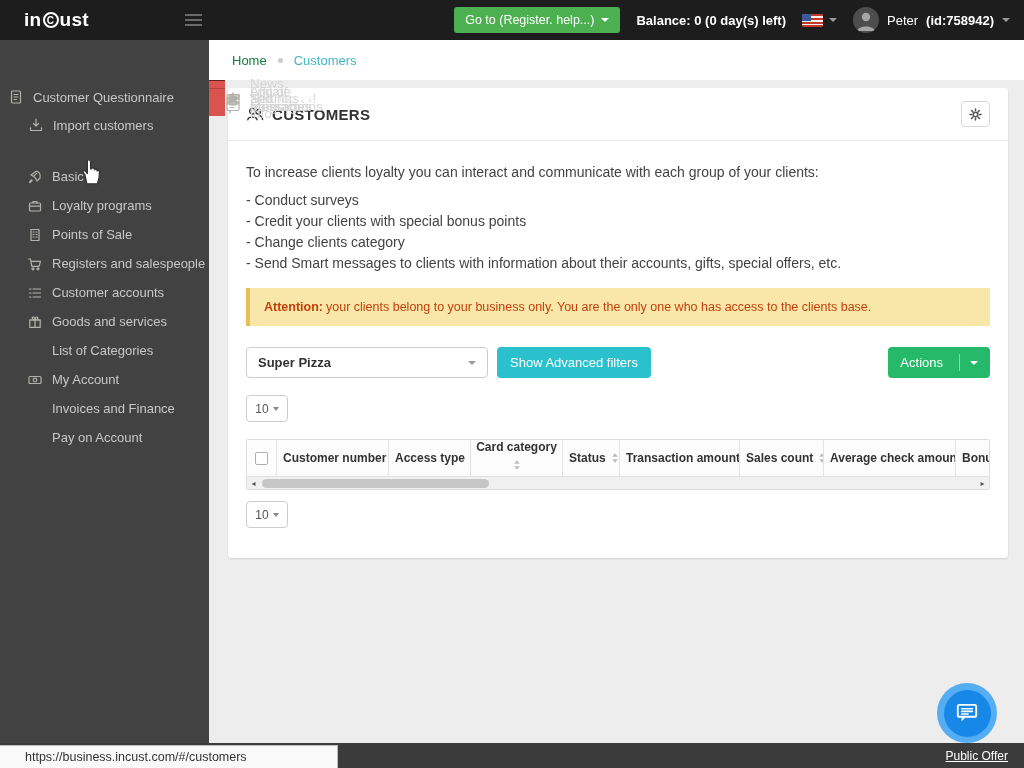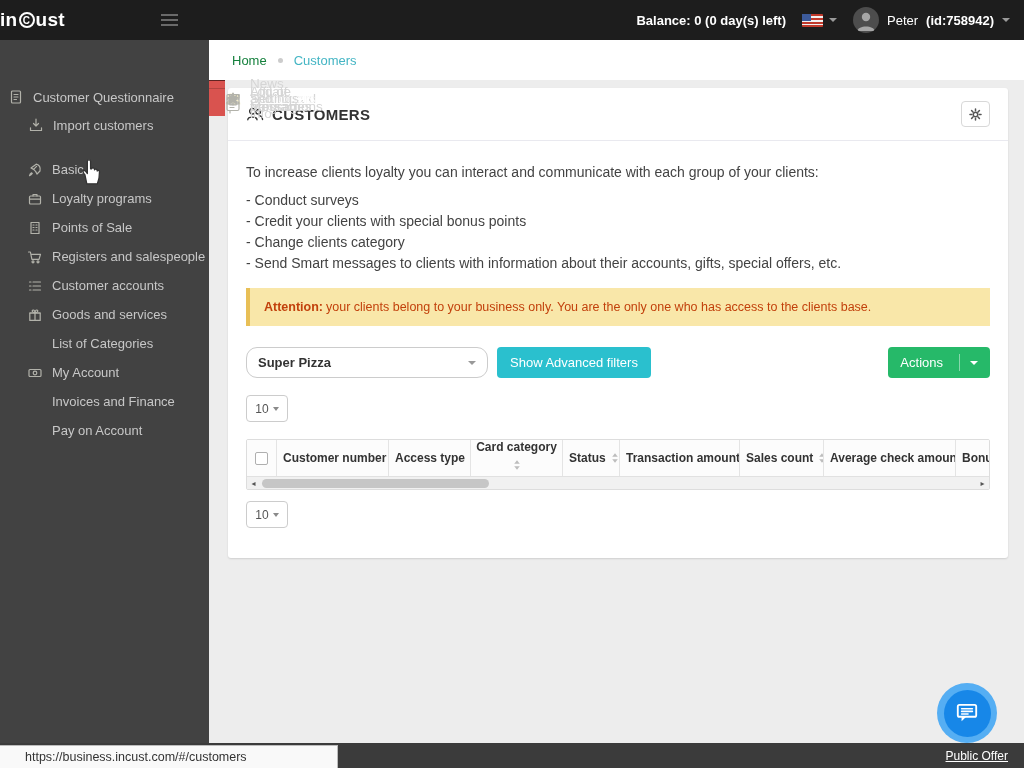--- a/index.html
+++ b/index.html
@@ -2,21 +2,21 @@
 <html style="--header-bg: #1d1d1d; --sidebar-bg: #424242; --active-item: #d9534f; --goto-green: #4caf50; --actions-green: #26b969; --filters-teal: #2ac0ce; --breadcrumb-link: #44b5c4; --attention-bg: #f9e7a9; --attention-border: #e8bf56; --content-bg: #ededed; --footer-bg: #3b3b3b; --chat-outer: #55aef3; --chat-inner: #1787e8;"><head>
 <meta charset="utf-8">
 <style>
   * { margin:0; padding:0; box-sizing:border-box; }
   html,body { width:1024px; height:768px; }
   body { font-family:"Liberation Sans","DejaVu Sans",sans-serif; overflow:hidden; }
   .app { position:relative; width:1024px; height:768px; background:var(--content-bg,#ededed); overflow:hidden; }
 
   
   .topbar { position:absolute; top:0; left:0; right:0; height:40px; background:var(--header-bg,#1d1d1d); display:flex; align-items:center; z-index:30; }
-  .logo { color:#fff; font-size:19px; font-weight:bold; margin-left:0; display:flex; align-items:center; letter-spacing:.3px; cursor:pointer; }
+  .logo { color:#fff; font-size:19px; font-weight:bold; margin-left:24px; display:flex; align-items:center; letter-spacing:.3px; cursor:pointer; }
   .logo-c { display:inline-flex; width:16px; height:16px; border:2px solid #fff; border-radius:50%; align-items:center; justify-content:center; font-size:10px; font-weight:bold; margin:0 1px; }
   .hamburger { margin-left:92px; cursor:pointer; padding:4px; }
   .hamburger span { display:block; width:17px; height:2px; background:#6a6a6a; margin:3px 0; }
   .top-right { margin-left:auto; display:flex; align-items:center; gap:16px; padding-right:14px; }
   .goto-btn { background:var(--goto-green,#4caf50); color:#fff; border:none; border-radius:3px; font-size:12.5px; padding:6px 11px; display:flex; align-items:center; gap:7px; cursor:pointer; font-family:inherit; }
   .caret { width:0; height:0; border-left:4px solid transparent; border-right:4px solid transparent; border-top:4px solid currentColor; display:inline-block; }
   .balance { color:#fff; font-size:13px; font-weight:bold; white-space:nowrap; }
   .lang { display:flex; align-items:center; gap:6px; cursor:pointer; }
   .flag { width:21px; height:13px; position:relative; background:repeating-linear-gradient(180deg,#c0392b 0 1.9px,#f2f2f2 1.9px 3.8px); border-radius:1px; }
   .flag::after { content:""; position:absolute; left:0; top:0; width:9px; height:7px; background:#3c5a9a; }
@@ -27,21 +27,21 @@
   .user .caret { color:#9a9a9a; }
 
   
   .sidebar { position:absolute; top:40px; left:0; width:209px; bottom:0; background:var(--sidebar-bg,#424242); z-index:20; padding-top:37px; }
   .side-item { display:flex; align-items:center; color:#d5d5d5; font-size:13.5px; cursor:pointer; }
   .side-item.main { height:36px; padding-left:16px; border-top:1px solid rgba(0,0,0,.18); }
   .side-item.sub  { height:28px; padding-left:28px; font-size:13px; color:#c7c7c7; }
   .side-item.sub2 { height:29px; padding-left:27px; font-size:13px; color:#c7c7c7; }
   .side-item.sub3 { height:29px; padding-left:52px; font-size:13px; color:#c7c7c7; }
   .side-item.main + .side-item.sub  { margin-top:6px;padding-left:8px; }
-  .side-item.main + .side-item.sub2 { margin-top:16px; }
+  .side-item.main + .side-item.sub2 { margin-top:23px; }
   .side-item.sub + .side-item.main  { margin-top:8px; }
   .side-item.active { background:var(--active-item,#d9534f); color:#fff; }
   .s-icon { width:16px; height:16px; margin-right:9px; color:#b2b2aa; display:inline-flex; flex:none; }
   .s-icon svg { width:100%; height:100%; }
   .side-item.active .s-icon { color:#f6eec9; }
 
   
   .main { position:absolute; left:209px; top:40px; right:0; bottom:0; }
   .breadcrumb { height:40px; background:#fff; display:flex; align-items:center; padding-left:23px; font-size:13px; gap:11px; }
   .bc-home { color:#15803d; cursor:pointer; text-decoration:none; }
@@ -56,21 +56,21 @@
   .title-icon svg { width:100%; height:100%; }
   .gear-btn { width:29px; height:26px; border:1px solid #d8d8d8; border-radius:4px; background:#fff; display:flex; align-items:center; justify-content:center; color:#555; cursor:pointer; }
   .gear-btn svg { width:15px; height:15px; }
   .card-body { padding:0 18px; }
   .intro { margin-top:23px; font-size:14px; color:#434343; }
   .bullets { margin-top:10px; font-size:14px; color:#434343; line-height:21px; }
   .attention { margin-top:14px; background:var(--attention-bg,#f9e7a9); border-left:4px solid var(--attention-border,#e8bf56); padding:12px 14px; font-size:12.5px; color:#c2410c; }
   .attention b { margin-right:3px; }
 
   .filter-row { margin-top:21px; display:flex; align-items:center; }
-  .biz-select { width:242px; height:31px; border:1px solid #ccc; border-radius:11px; background:#fff; display:flex; align-items:center; justify-content:space-between; padding:0 11px; font-size:13px; font-weight:bold; color:#333; cursor:pointer; }
+  .biz-select { width:242px; height:31px; border:1px solid #ccc; border-radius:4px; background:#fff; display:flex; align-items:center; justify-content:space-between; padding:0 11px; font-size:13px; font-weight:bold; color:#333; cursor:pointer; }
   .sel-caret { width:0; height:0; border-left:4px solid transparent; border-right:4px solid transparent; border-top:4px solid #999; }
   .teal-btn { margin-left:9px; height:31px; background:var(--filters-teal,#2ac0ce); color:#fff; border:none; border-radius:4px; font-size:13px; padding:0 13px; cursor:pointer; font-family:inherit; }
   .actions-btn { margin-left:auto; height:31px; background:var(--actions-green,#26b969); color:#fff; border:none; border-radius:4px; font-size:13px; display:flex; align-items:center; padding:0 12px; cursor:pointer; font-family:inherit; }
   .abtn-div { width:1px; height:17px; background:rgba(255,255,255,.45); margin:0 10px 0 16px; }
 
   .pagesize { margin-top:17px; width:42px; height:27px; border:1px solid #ccc; border-radius:4px; background:#fff; display:flex; align-items:center; justify-content:center; gap:4px; font-size:12px; color:#555; cursor:pointer; }
   .ps-caret { width:0; height:0; border-left:3.5px solid transparent; border-right:3.5px solid transparent; border-top:4px solid #8a8a8a; }
   .pagesize.bottom { margin-top:11px; }
 
   .table-wrap { margin-top:17px; border:1px solid #dddddd; border-radius:2px; overflow:hidden; }
@@ -101,20 +101,24 @@
 <div class="app">
 
   <header class="topbar">
     <div class="logo">in<span class="logo-c">C</span>ust</div>
     <div class="hamburger">
         <span></span>
         <span></span>
         <span></span>
       </div>
     <div class="top-right">
+      <button class="goto-btn">
+        <span>Go to (Register. help...)</span>
+        <span class="caret"></span>
+      </button>
       <div class="balance">
         <span>Balance:</span> <span>0 (0 day(s) left)</span>
       </div>
       <div class="lang">
         <span class="flag"></span>
         <span class="caret"></span>
       </div>
       <div class="user">
         <span class="avatar">
           <svg viewBox="0 0 26 26">

